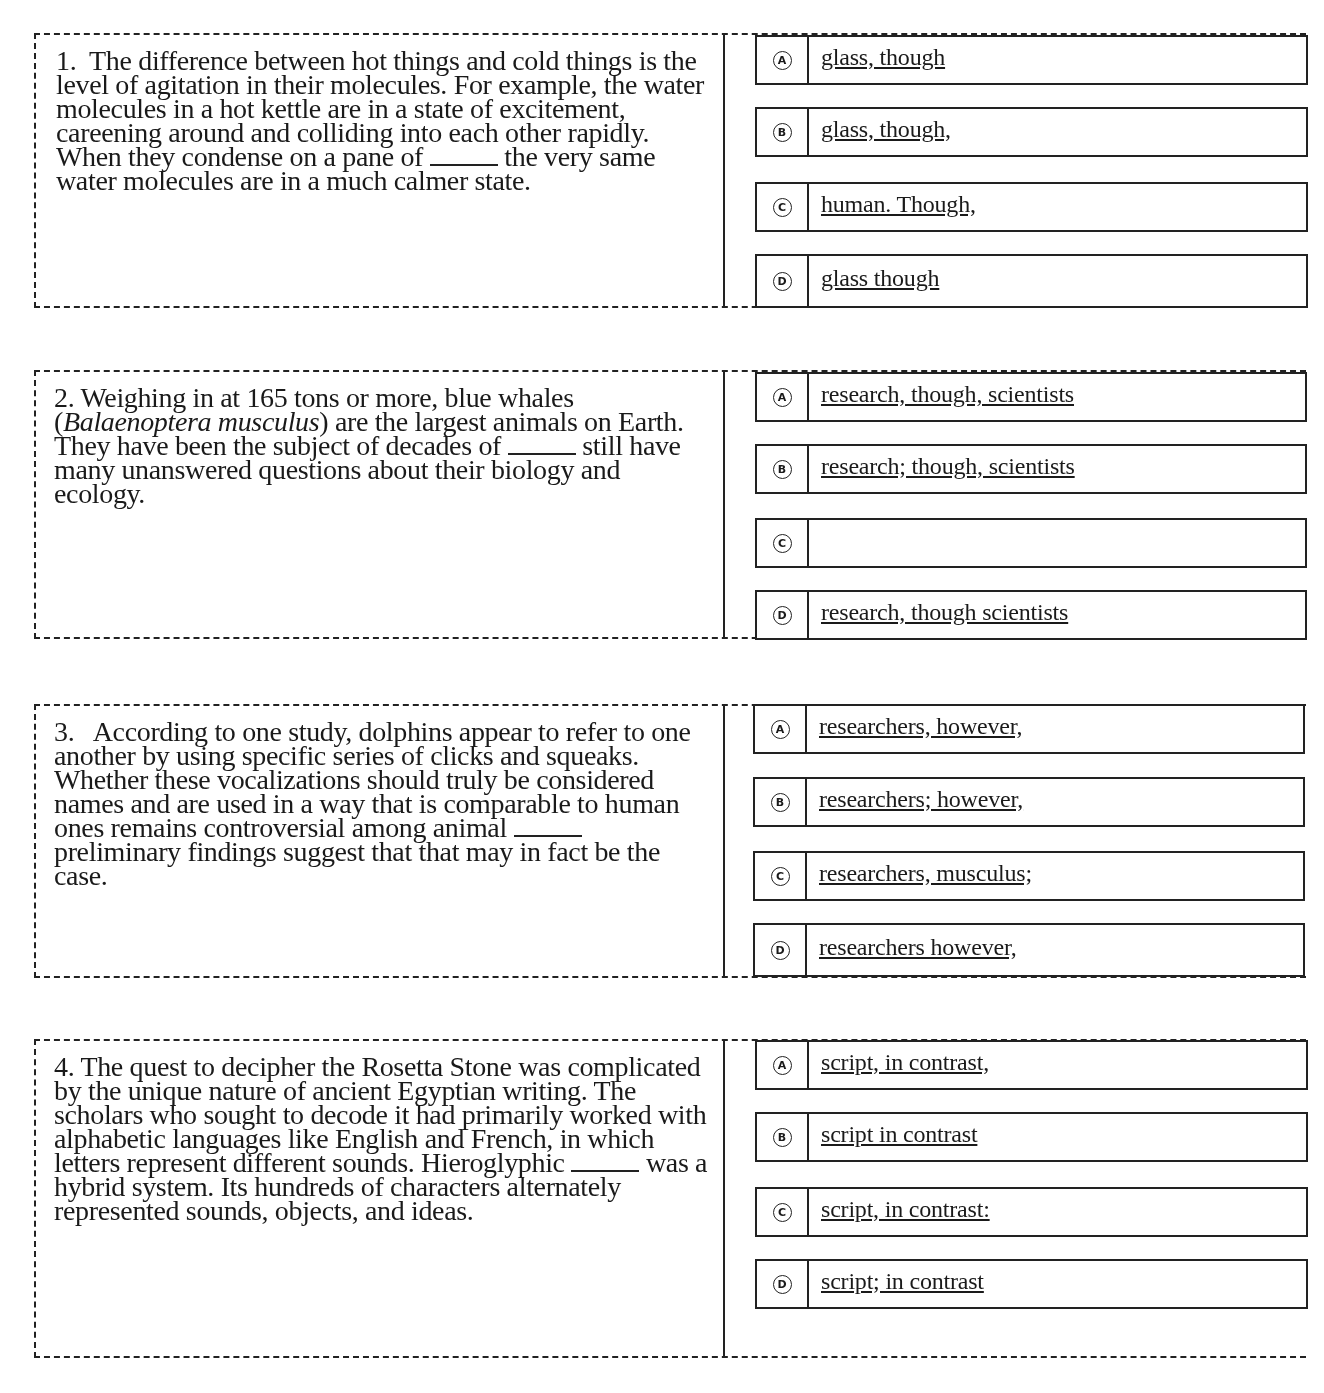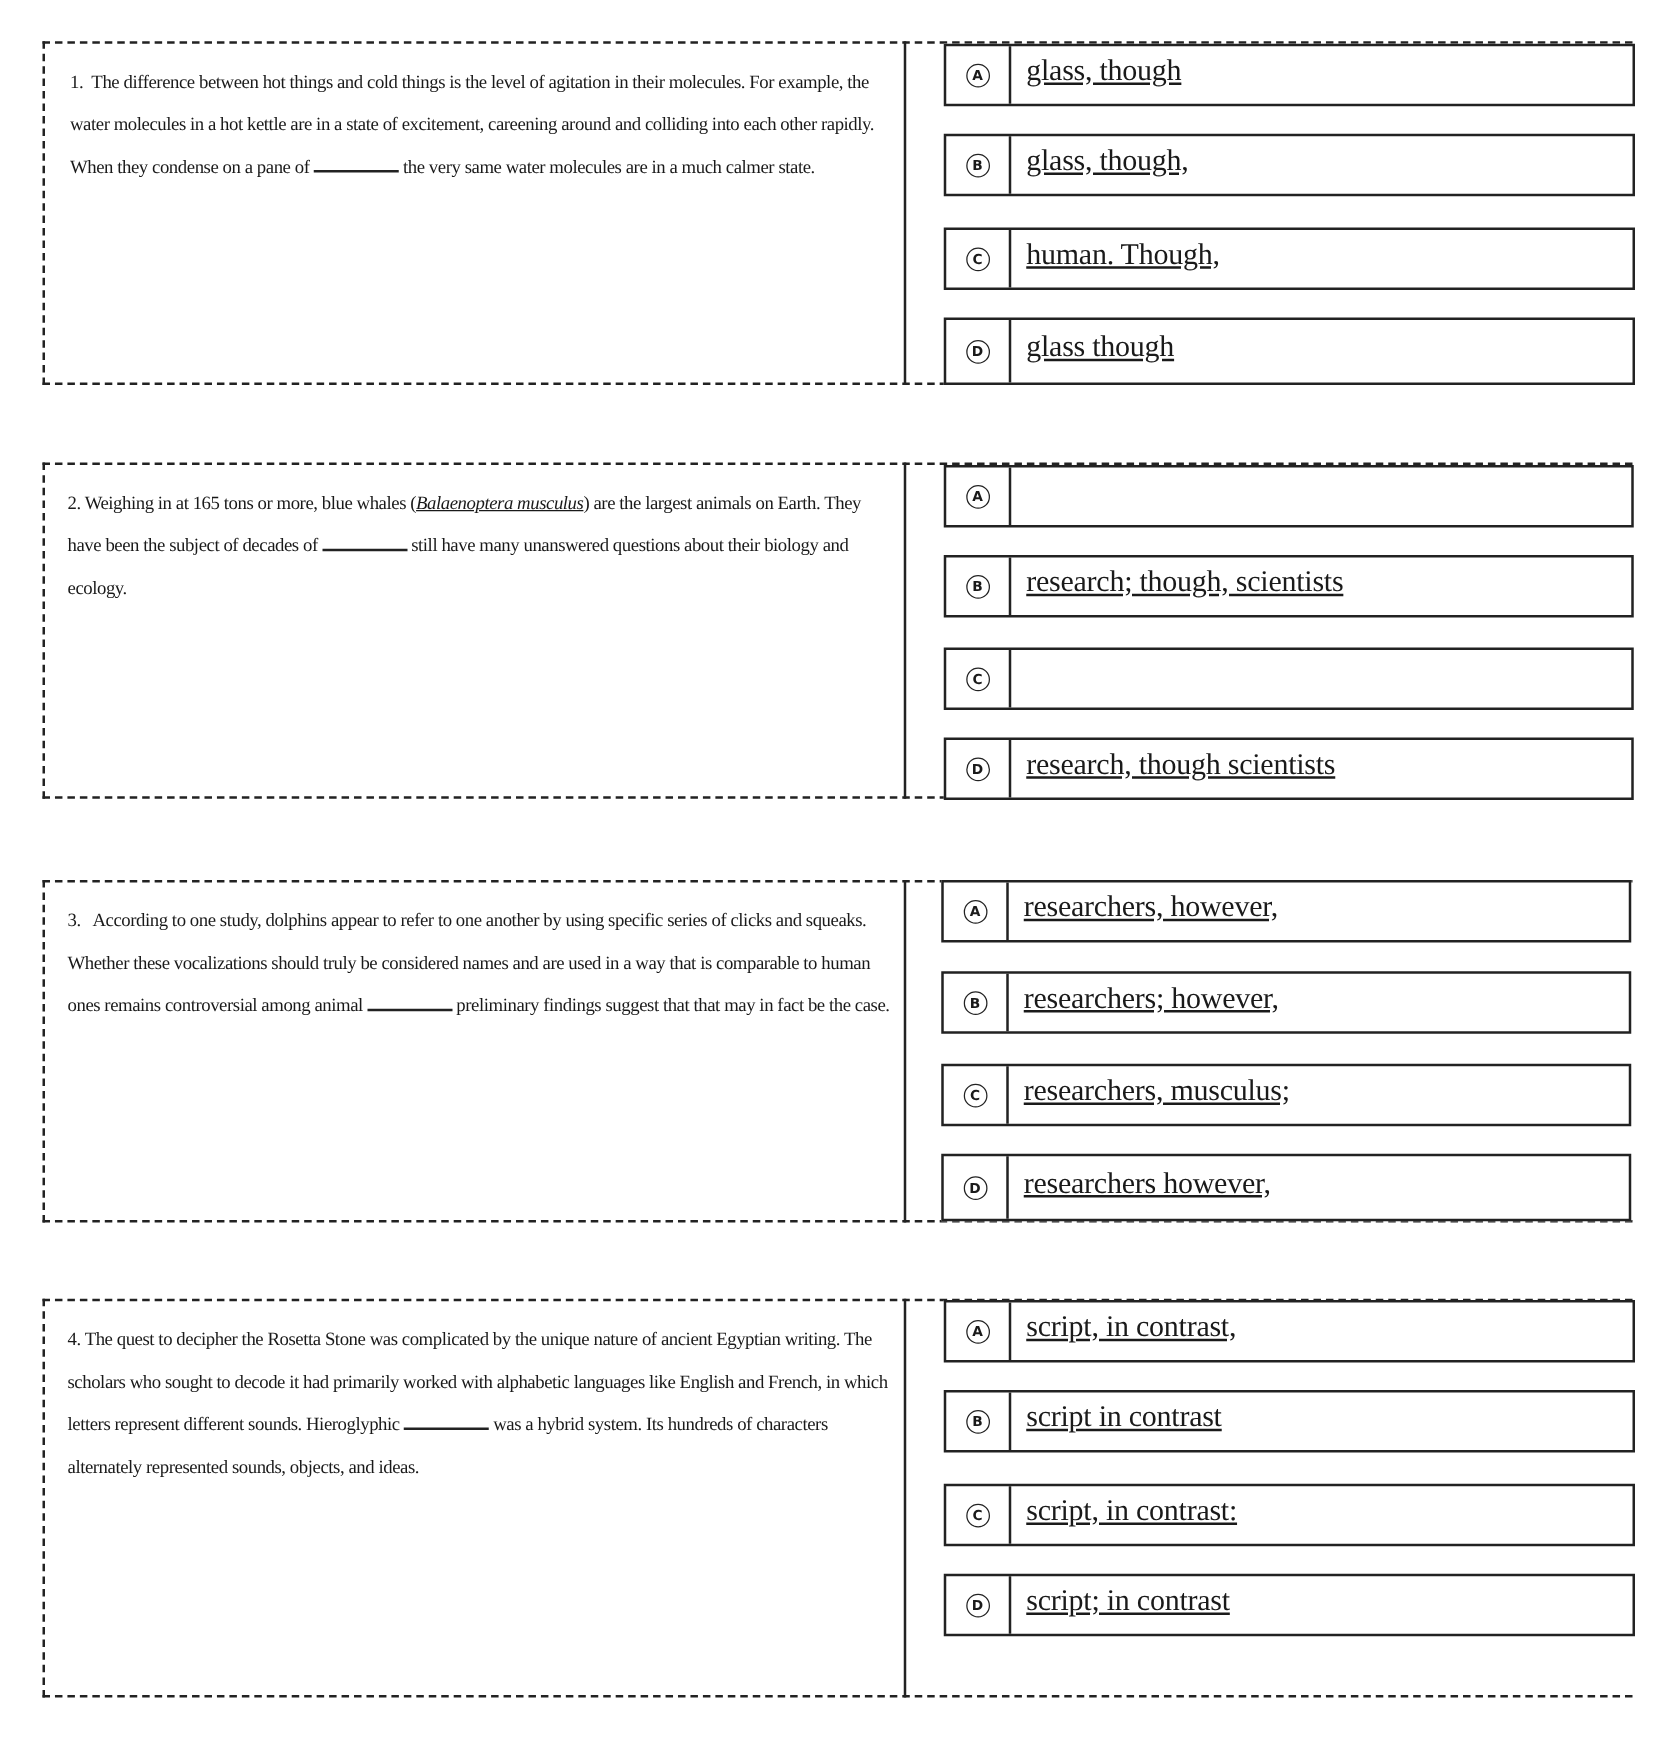--- a/index.html
+++ b/index.html
@@ -36,35 +36,34 @@
       top: 0;
       bottom: 0;
       left: 689px;
       border-left: 2px solid #222;
     }
     .passage {
       position: absolute;
       left: 20px;
       top: 14px;
       width: 660px;
-      font-size: 15px;
-      line-height: 34px;
+      font-size: 28px;
+      line-height: 24px;
       letter-spacing: -0.35px;
       font-family: "Liberation Serif", "DejaVu Serif", serif;
     }
     .passage .blank {
       display: inline-block;
       width: 68px;
       border-bottom: 2px solid #222;
       height: 1px;
       vertical-align: baseline;
     }
     .passage i {
       font-style: italic;
-      text-decoration: underline;
     }
     .options {
       position: absolute;
       left: 721px;
       top: 2px;
       width: 552px;
     }
     .option {
       position: absolute;
       left: 0;
@@ -152,20 +151,21 @@
   <div class="divider"></div>
   <div class="passage" style="top:16px;">
     <span>2.</span>
     <span>Weighing in at 165 tons or more, blue whales (</span><i>Balaenoptera musculus</i><span>) are the largest animals on Earth. They have been the subject of decades of </span><span class="blank"></span><span> still have many unanswered questions about their biology and ecology.</span>
   </div>
   <div class="options" style="top:0;">
     <div class="option" style="top:2px;">
       <div class="opt-letter">
           <span>A</span>
         </div>
+      <div class="opt-text">research, though, scientists</div>
     </div>
     <div class="option" style="top:74px;">
       <div class="opt-letter">
           <span>B</span>
         </div>
       <div class="opt-text">research; though, scientists</div>
     </div>
     <div class="option" style="top:148px;">
       <div class="opt-letter">
           <span>C</span>

